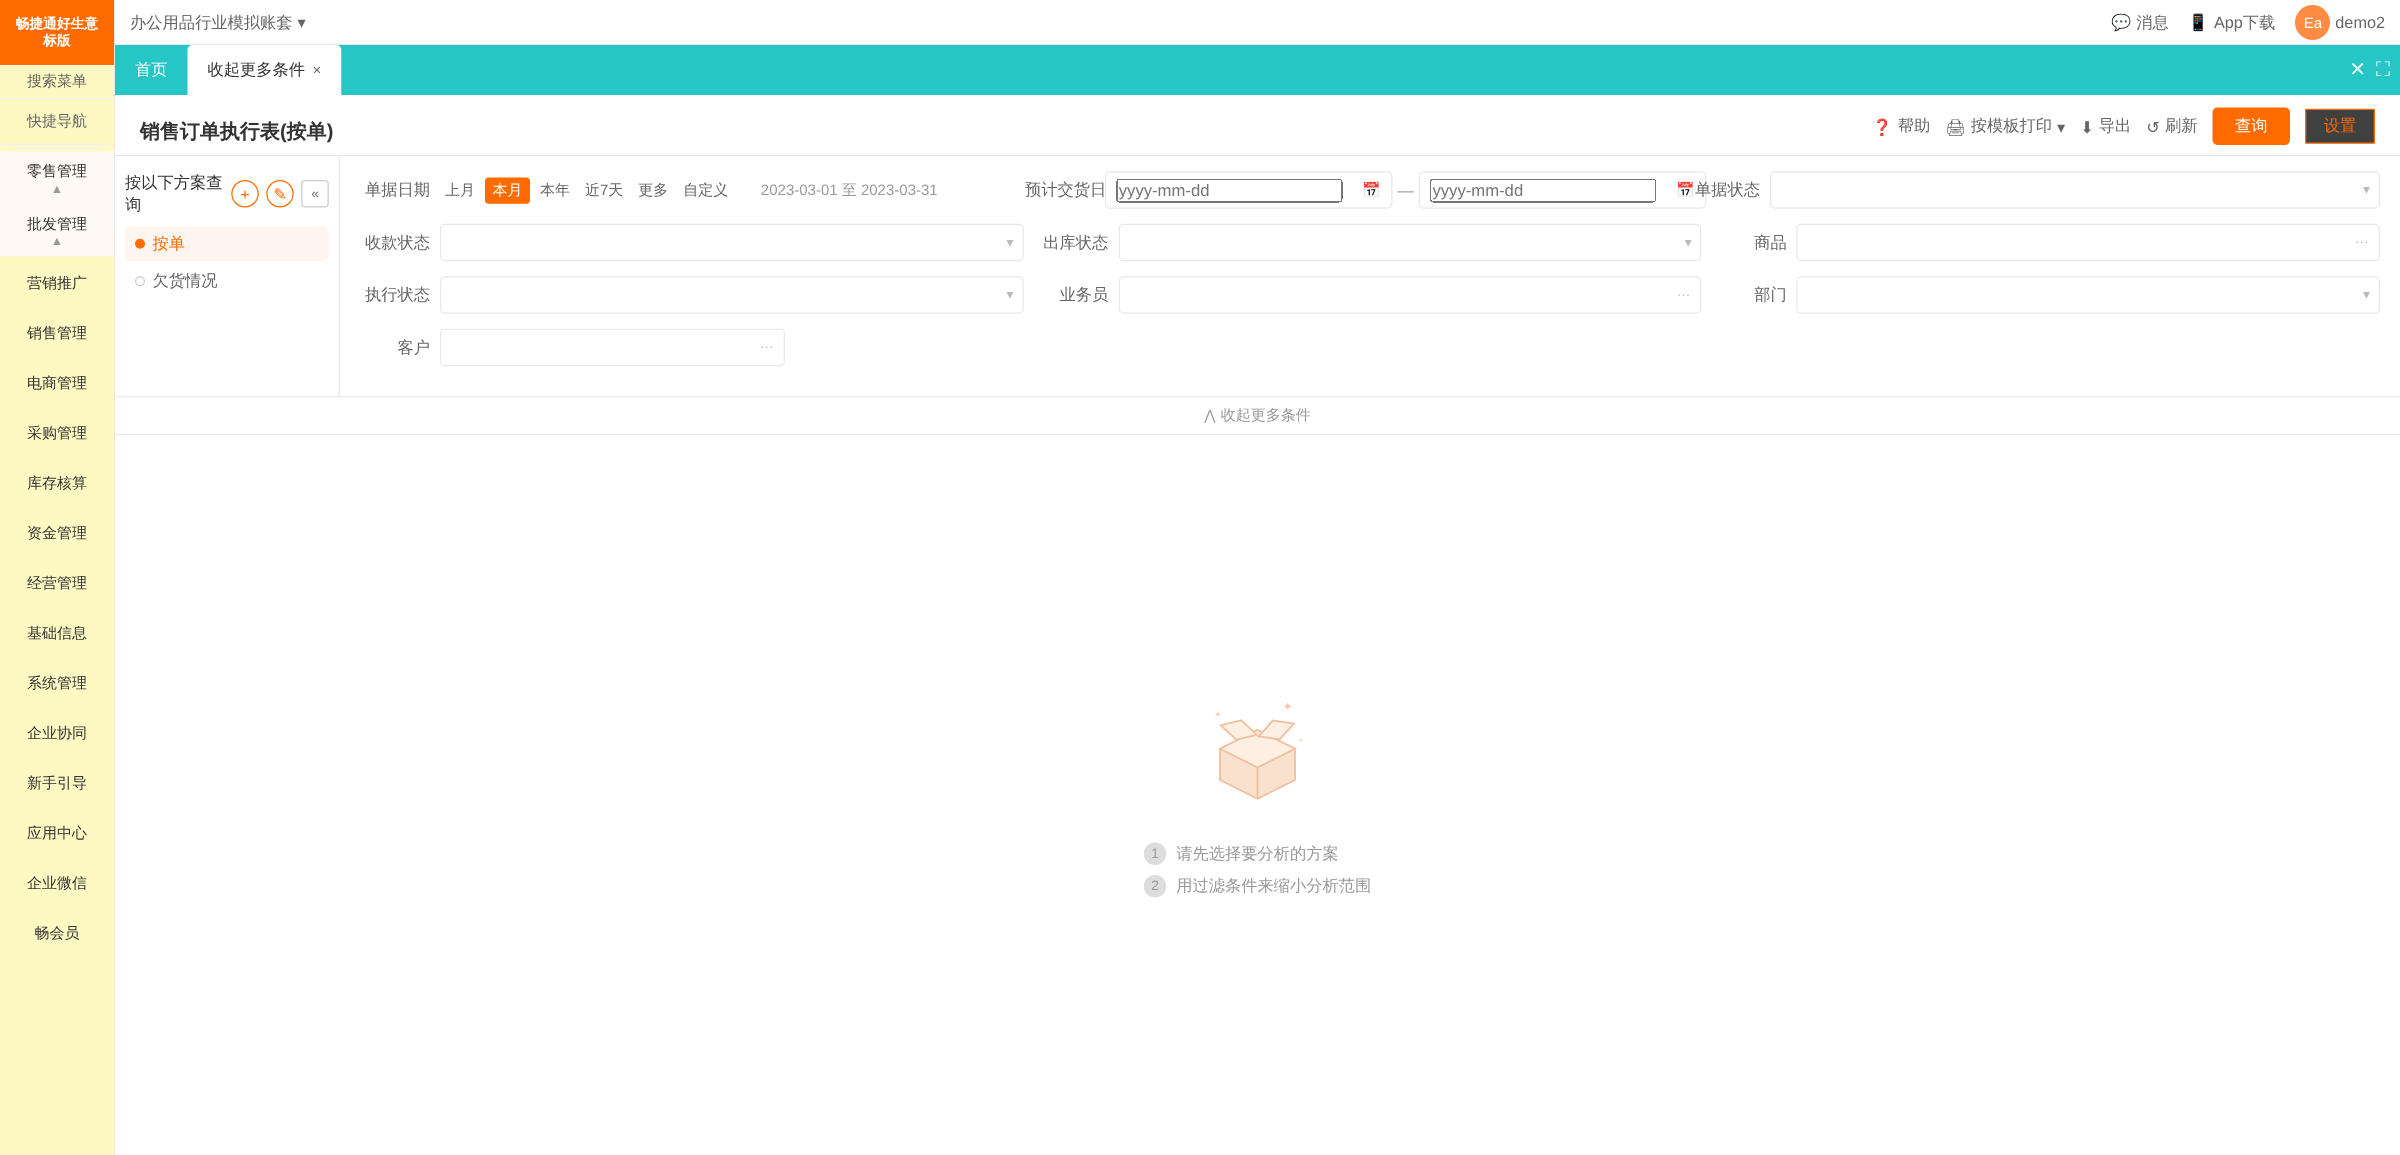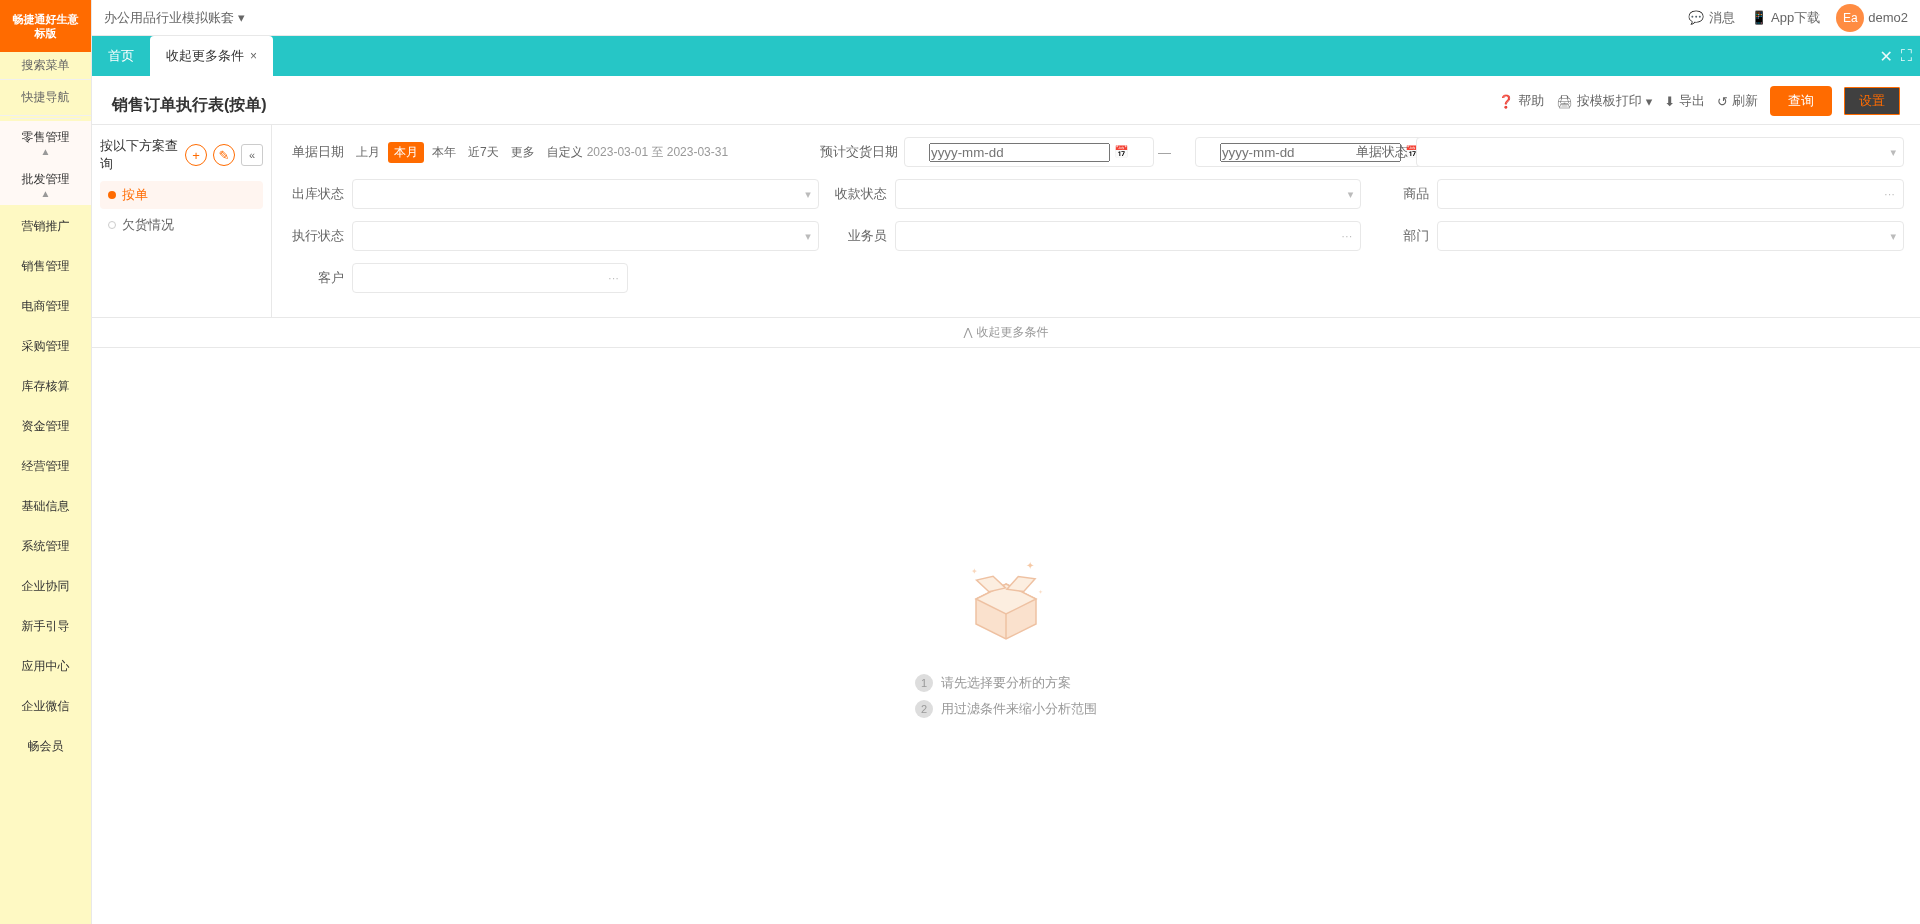--- a/index.html
+++ b/index.html
@@ -60,21 +60,21 @@
     .filter-plan-dot { width: 8px; height: 8px; border-radius: 50%; background: #ff6b00; border: 2px solid #ff6b00; }
     .filter-plan-item2 { display: flex; align-items: center; gap: 6px; padding: 5px 8px; cursor: pointer; border-radius: 4px; font-size: 13px; color: #666; }
 
     .filter-right { flex: 1; padding: 12px 16px; }
     .filter-row { display: flex; align-items: center; gap: 12px; margin-bottom: 12px; flex-wrap: nowrap; }
     .filter-field { display: flex; align-items: center; gap: 8px; flex: 1; justify-content: space-between; }
     .filter-label { font-size: 13px; color: #666; white-space: nowrap; min-width: 56px; text-align: right; }
     .filter-input { flex: 1; height: 30px; border: 1px solid #e8e8e8; border-radius: 4px; padding: 0 8px; font-size: 12px; color: #333; background: #fff; display: flex; align-items: center; gap: 4px; }
     .filter-input .more { color: #bbb; font-size: 11px; cursor: pointer; }
     .date-range { display: flex; align-items: center; gap: 4px; flex: 1; }
-    .date-input { height: 30px; border: 1px solid #e8e8e8; border-radius: 4px; padding: 0 24px; font-size: 12px; color: #ccc; background: #fff; display: flex; align-items: center; gap: 4px; flex: 1; margin-left: 20px; }
+    .date-input { height: 30px; border: 1px solid #e8e8e8; border-radius: 4px; padding: 0 8px; font-size: 12px; color: #ccc; background: #fff; display: flex; align-items: center; gap: 16px; flex: 1; }
     .date-separator { color: #999; font-size: 13px; }
     .date-tabs { display: flex; gap: 4px; align-items: center; }
     .date-tab { font-size: 12px; color: #666; cursor: pointer; padding: 2px 4px; }
     .date-tab.active { background: #ff6b00; color: #fff; border-radius: 3px; padding: 2px 6px; }
     .date-range-text { font-size: 12px; color: #999; }
 
     .collapse-bar { background: #fff; padding: 6px 0; display: flex; align-items: center; justify-content: center; border-bottom: 1px solid #e8e8e8; cursor: pointer; }
     .collapse-bar span { color: #999; font-size: 12px; display: flex; align-items: center; gap: 4px; }
 
     
@@ -242,21 +242,21 @@
           <span>欠货情况</span>
         </div>
       </div>
 
       <div class="filter-right">
 
         <div class="filter-row">
 
           <div class="filter-field" style="flex:2.2; max-width:520px;">
             <span class="filter-label">单据日期</span>
-            <div style="display:flex;align-items:center;gap:0;flex:1;">
+            <div style="display:flex;align-items:center;gap:22px;flex:1;">
               <div class="date-tabs">
                 <span class="date-tab">上月</span>
                 <span class="date-tab active">本月</span>
                 <span class="date-tab">本年</span>
                 <span class="date-tab">近7天</span>
                 <span class="date-tab">更多</span>
                 <span class="date-tab">自定义</span>
               </div>
               <span class="date-range-text">2023-03-01 至 2023-03-31</span>
             </div>
@@ -284,29 +284,29 @@
                 <option value=""></option>
               </select>
             </div>
 
           </div>
 
         </div>
 
         <div class="filter-row">
           <div class="filter-field" style="flex:1;">
+            <span class="filter-label">收款状态</span>
+            <div class="select-wrapper">
+              <select>
+                <option value=""></option>
+              </select>
+            </div>
+          </div>
+          <div class="filter-field" style="flex:1;">
             <span class="filter-label">出库状态</span>
-            <div class="select-wrapper">
-              <select>
-                <option value=""></option>
-              </select>
-            </div>
-          </div>
-          <div class="filter-field" style="flex:1;">
-            <span class="filter-label">收款状态</span>
             <div class="select-wrapper">
               <select>
                 <option value=""></option>
               </select>
             </div>
           </div>
           <div class="filter-field" style="flex:1;">
             <span class="filter-label">商品</span>
             <div class="filter-input" style="cursor:pointer;">
               <span style="flex:1;color:#ccc;font-size:12px;"></span>

